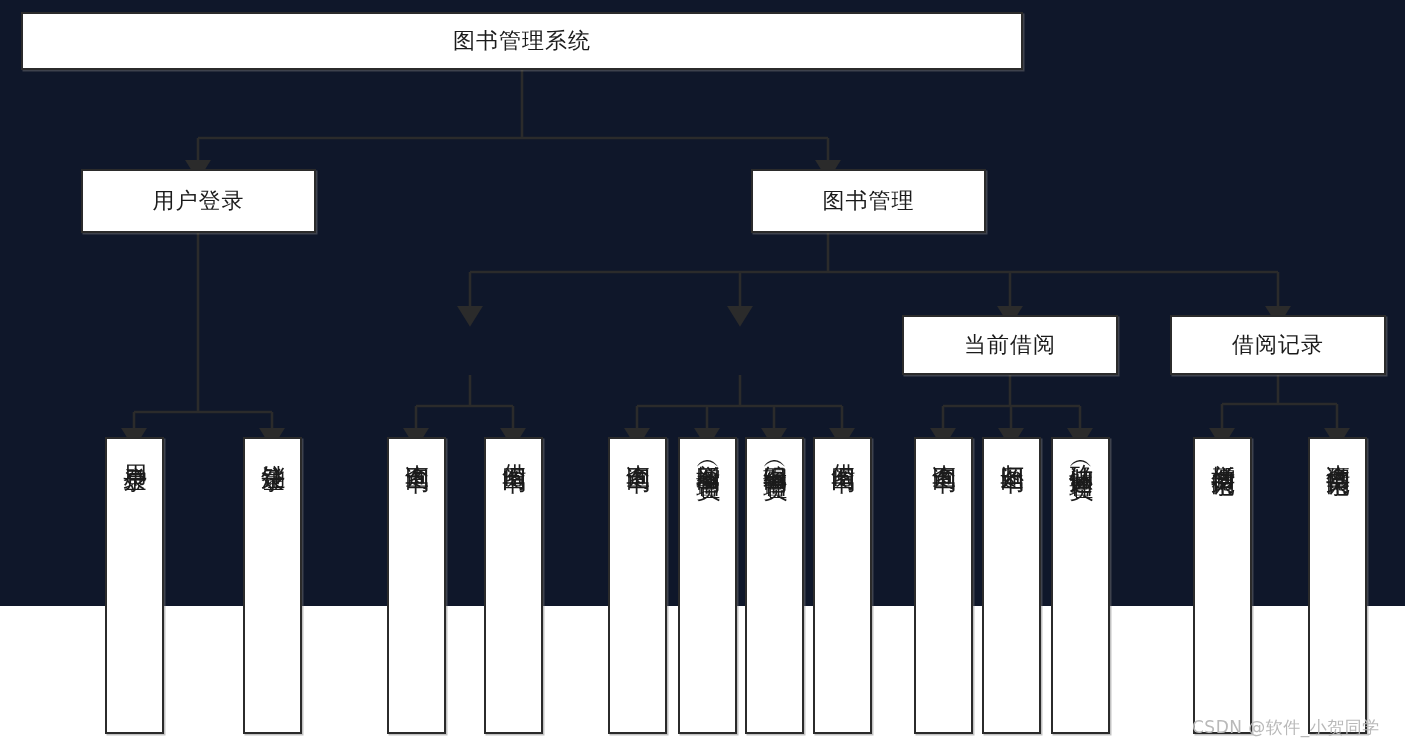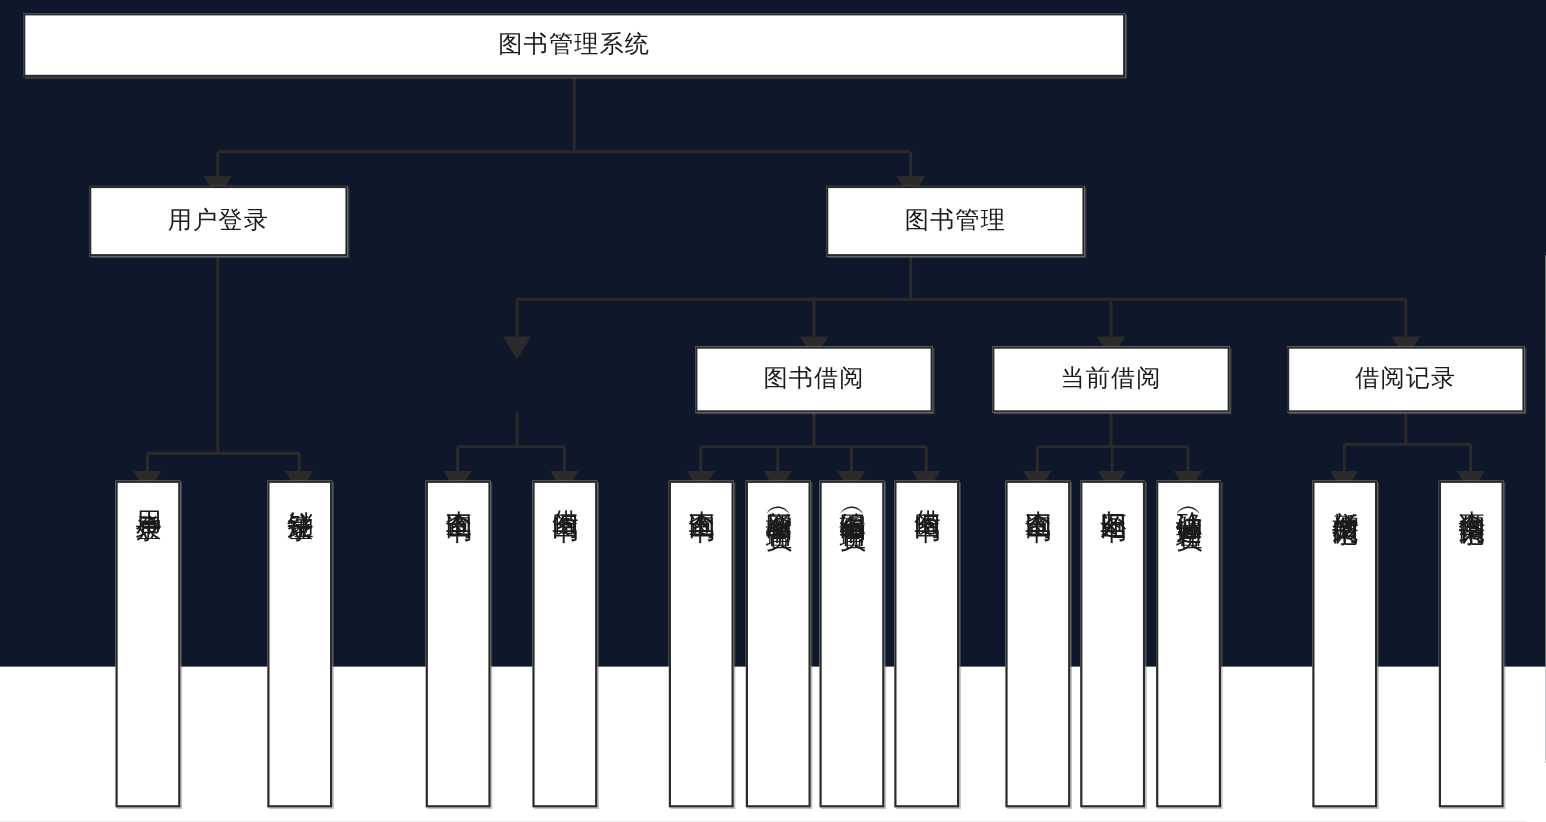--- a/index.html
+++ b/index.html
@@ -130,23 +130,20 @@
     <span class="node-label">图书管理系统</span>
   </div>
 
   <div class="node node-h" style="left:81px; top:169px; width:235px; height:64px;">
     <span class="node-label">用户登录</span>
   </div>
   <div class="node node-h" style="left:751px; top:169px; width:235px; height:64px;">
     <span class="node-label">图书管理</span>
   </div>
 
-  <div class="node node-h" style="left:632px; top:315px; width:216px; height:60px;">
-    <span class="node-label">图书借阅</span>
-  </div>
   <div class="node node-h" style="left:902px; top:315px; width:216px; height:60px;align-items:center;">
     <span class="node-label">当前借阅</span>
   </div>
   <div class="node node-h" style="left:1170px; top:315px; width:216px; height:60px;">
     <span class="node-label">借阅记录</span>
   </div>
 
   <div class="node node-v" style="left:105px; top:437px; width:59px; height:297px;">
     <span class="node-label">用户登录</span>
   </div>
@@ -184,14 +181,15 @@
     <span class="node-label">确认归还（管理员）</span>
   </div>
 
   <div class="node node-v" style="left:1193px; top:437px; width:59px; height:297px;">
     <span class="node-label">新增借阅记录</span>
   </div>
   <div class="node node-v" style="left:1308px; top:437px; width:59px; height:297px;">
     <span class="node-label">查询借阅记录</span>
   </div>
 
+  <div id="watermark">CSDN @软件_小贺同学</div>
 
 </div>
 
 </body></html>

